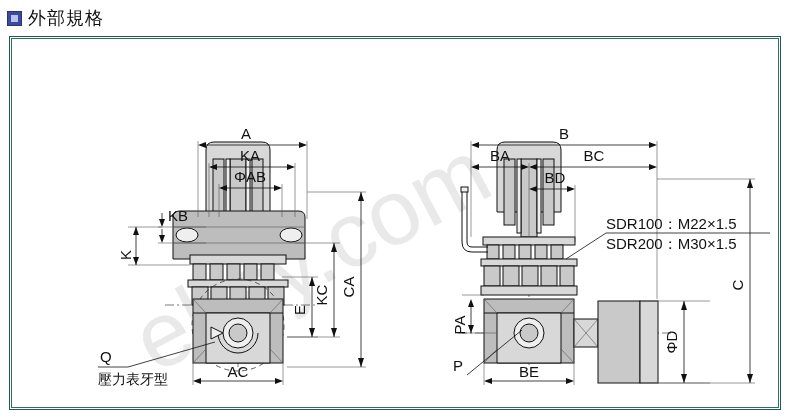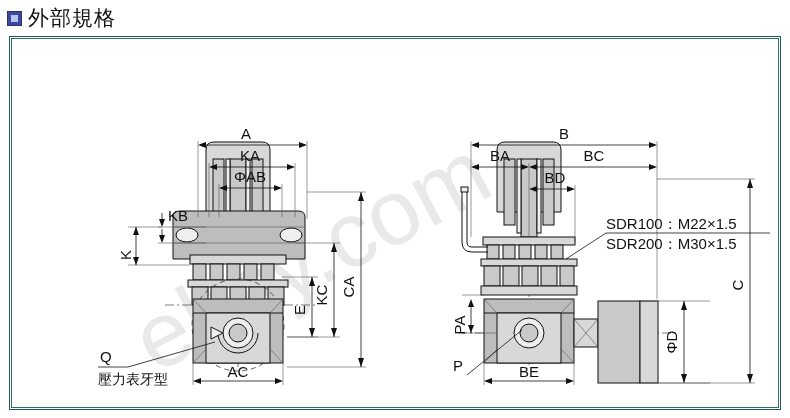--- a/index.html
+++ b/index.html
@@ -7,21 +7,21 @@
        font-family:"Liberation Sans","DejaVu Sans",sans-serif;}
 
   #root{position:relative;width:790px;height:418px;background:#fff;}
 
   
   #header{position:absolute;left:0;top:0;width:790px;height:40px;}
   #title-icon{position:absolute;left:7px;top:11px;width:15px;height:15px;
     background:#3b4aa0;border:1px solid #2a3570;box-sizing:border-box;}
   #title-icon i{position:absolute;left:3px;top:3px;width:7px;height:7px;
     background:#b9c4ee;display:block;}
-  #title-text{position:absolute;left:28px;top:3px;font-size:21px;line-height:30px;
+  #title-text{position:absolute;left:28px;top:3px;font-size:18px;line-height:30px;
     color:#111;font-family:"DejaVu Sans",sans-serif;font-weight:500;
     letter-spacing:1px;white-space:nowrap;}
 
   
   #panel{position:absolute;left:9px;top:36px;width:772px;height:374px;
     border:1px solid #1d5c4f;box-sizing:border-box;background:#fff;}
   #panel-inner{position:absolute;left:1px;top:1px;width:768px;height:370px;
     border:1px solid #2f6f60;box-sizing:border-box;}
 
   

